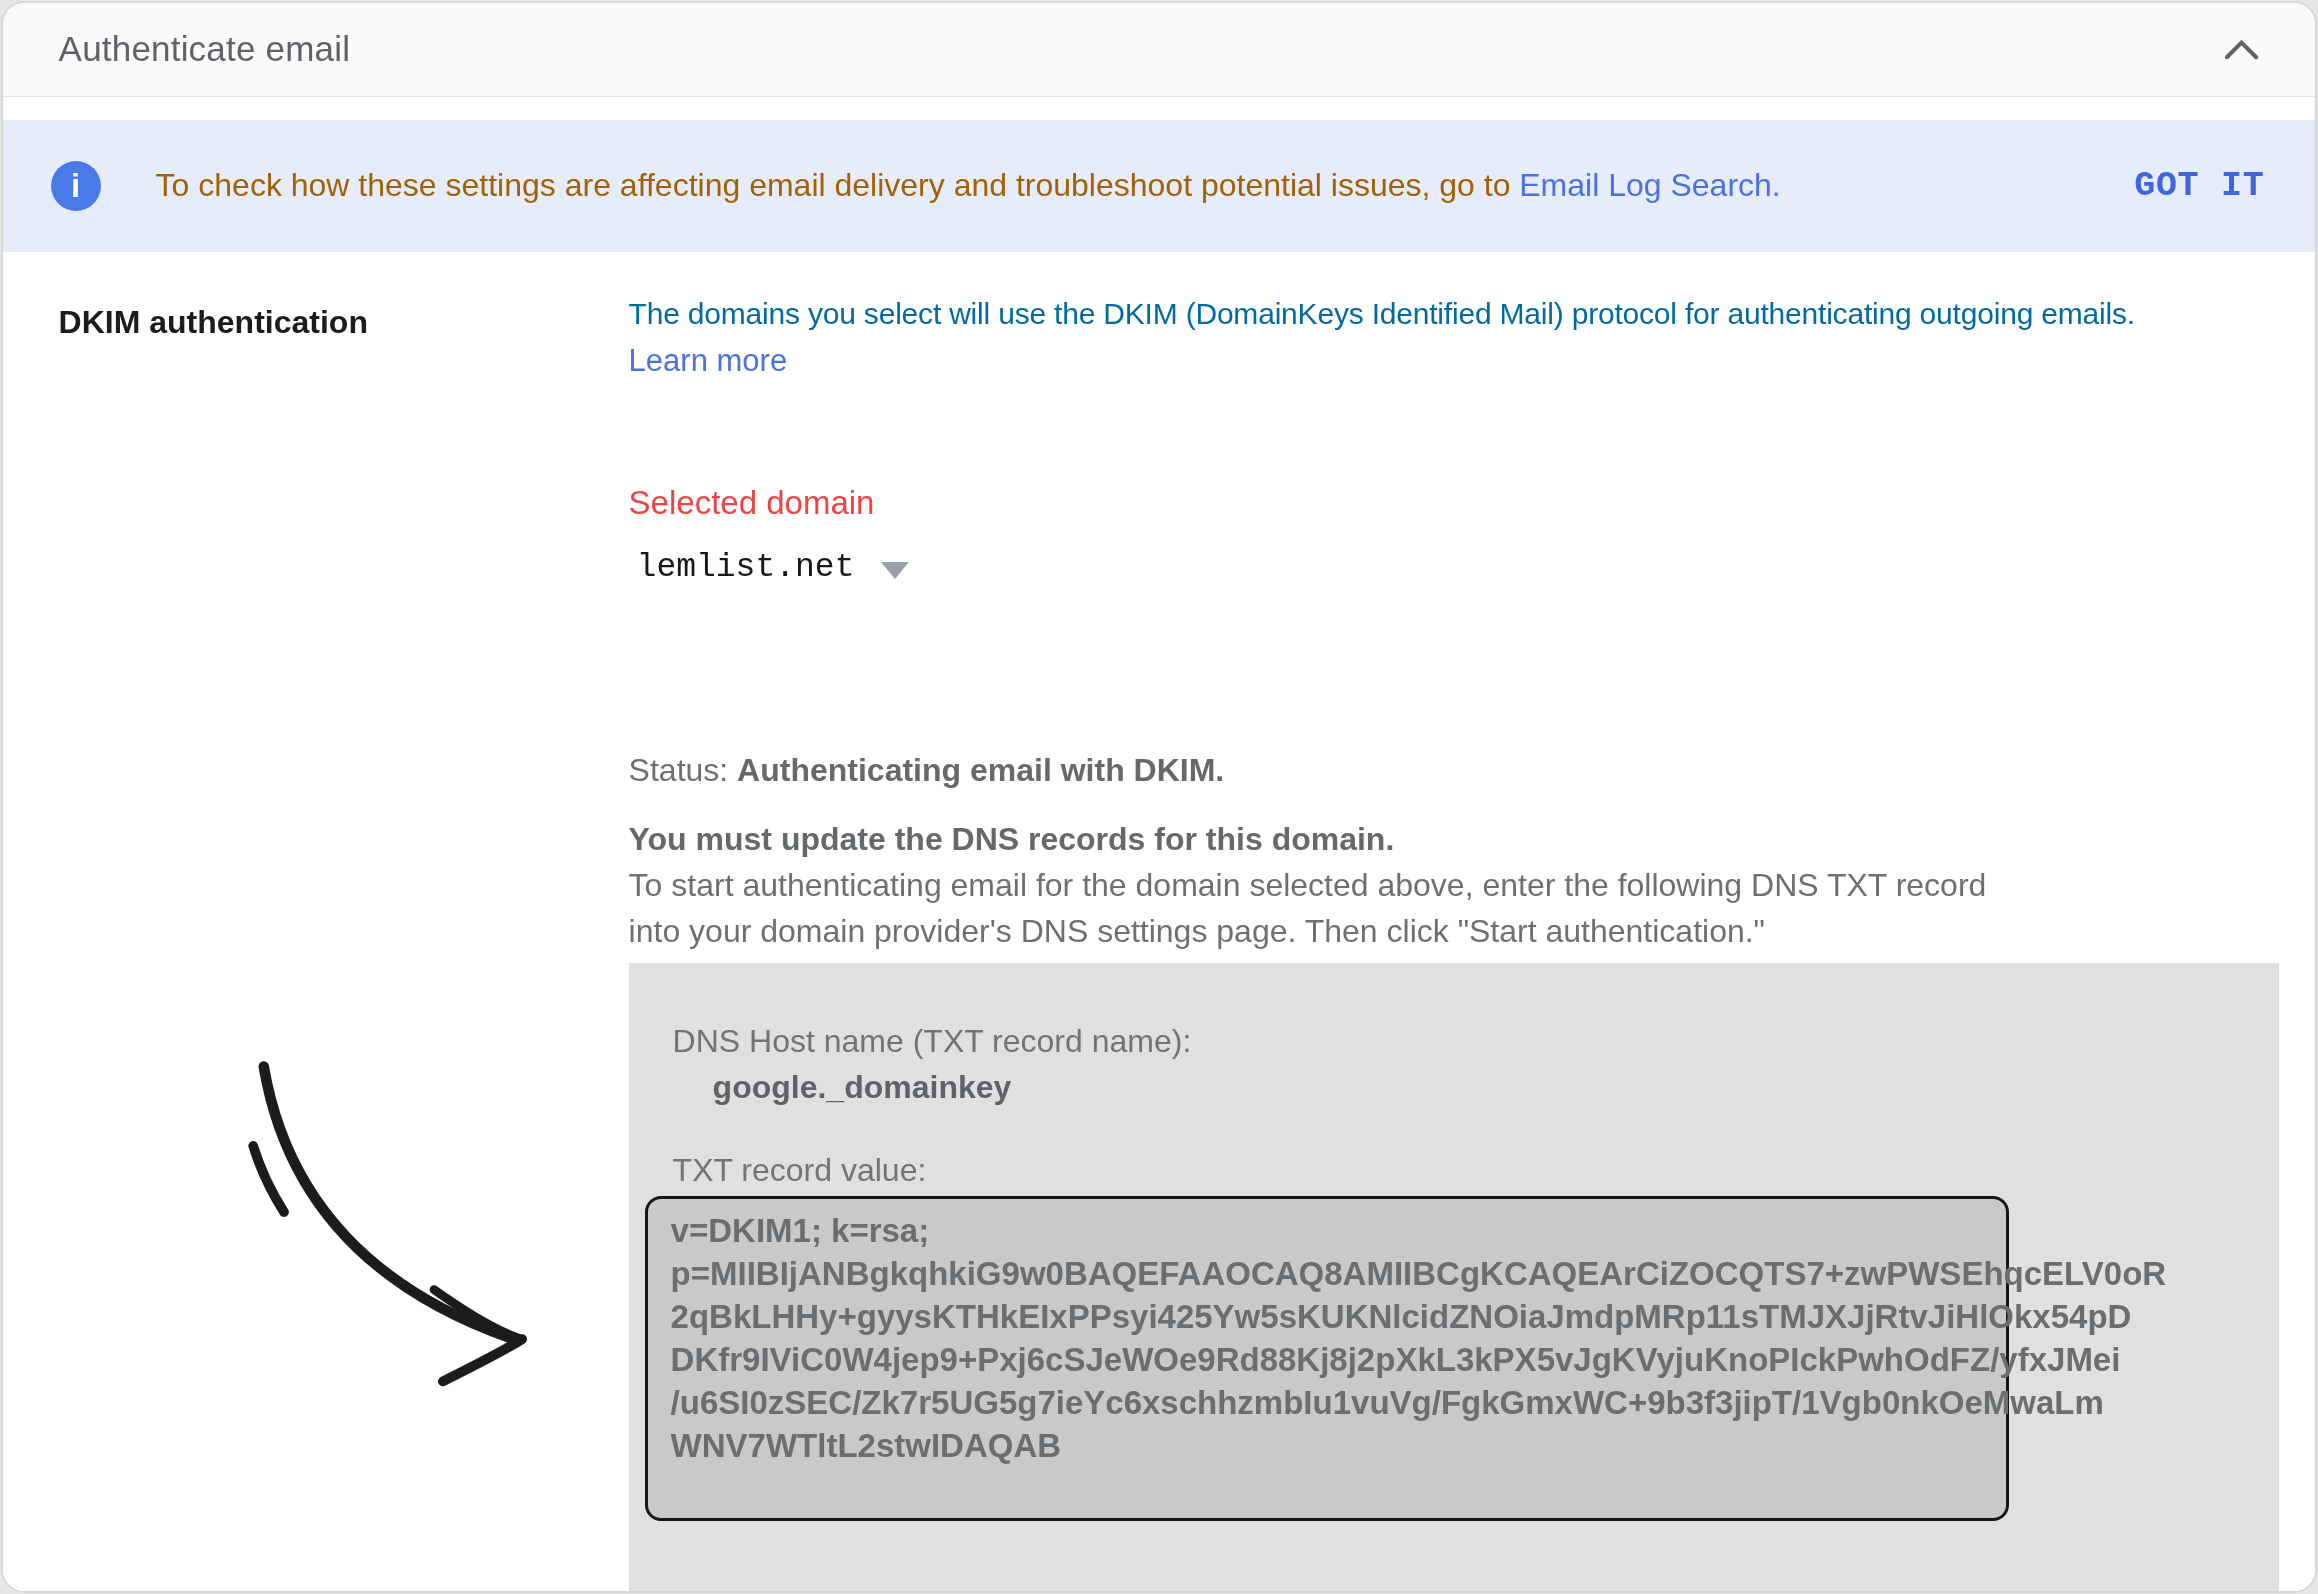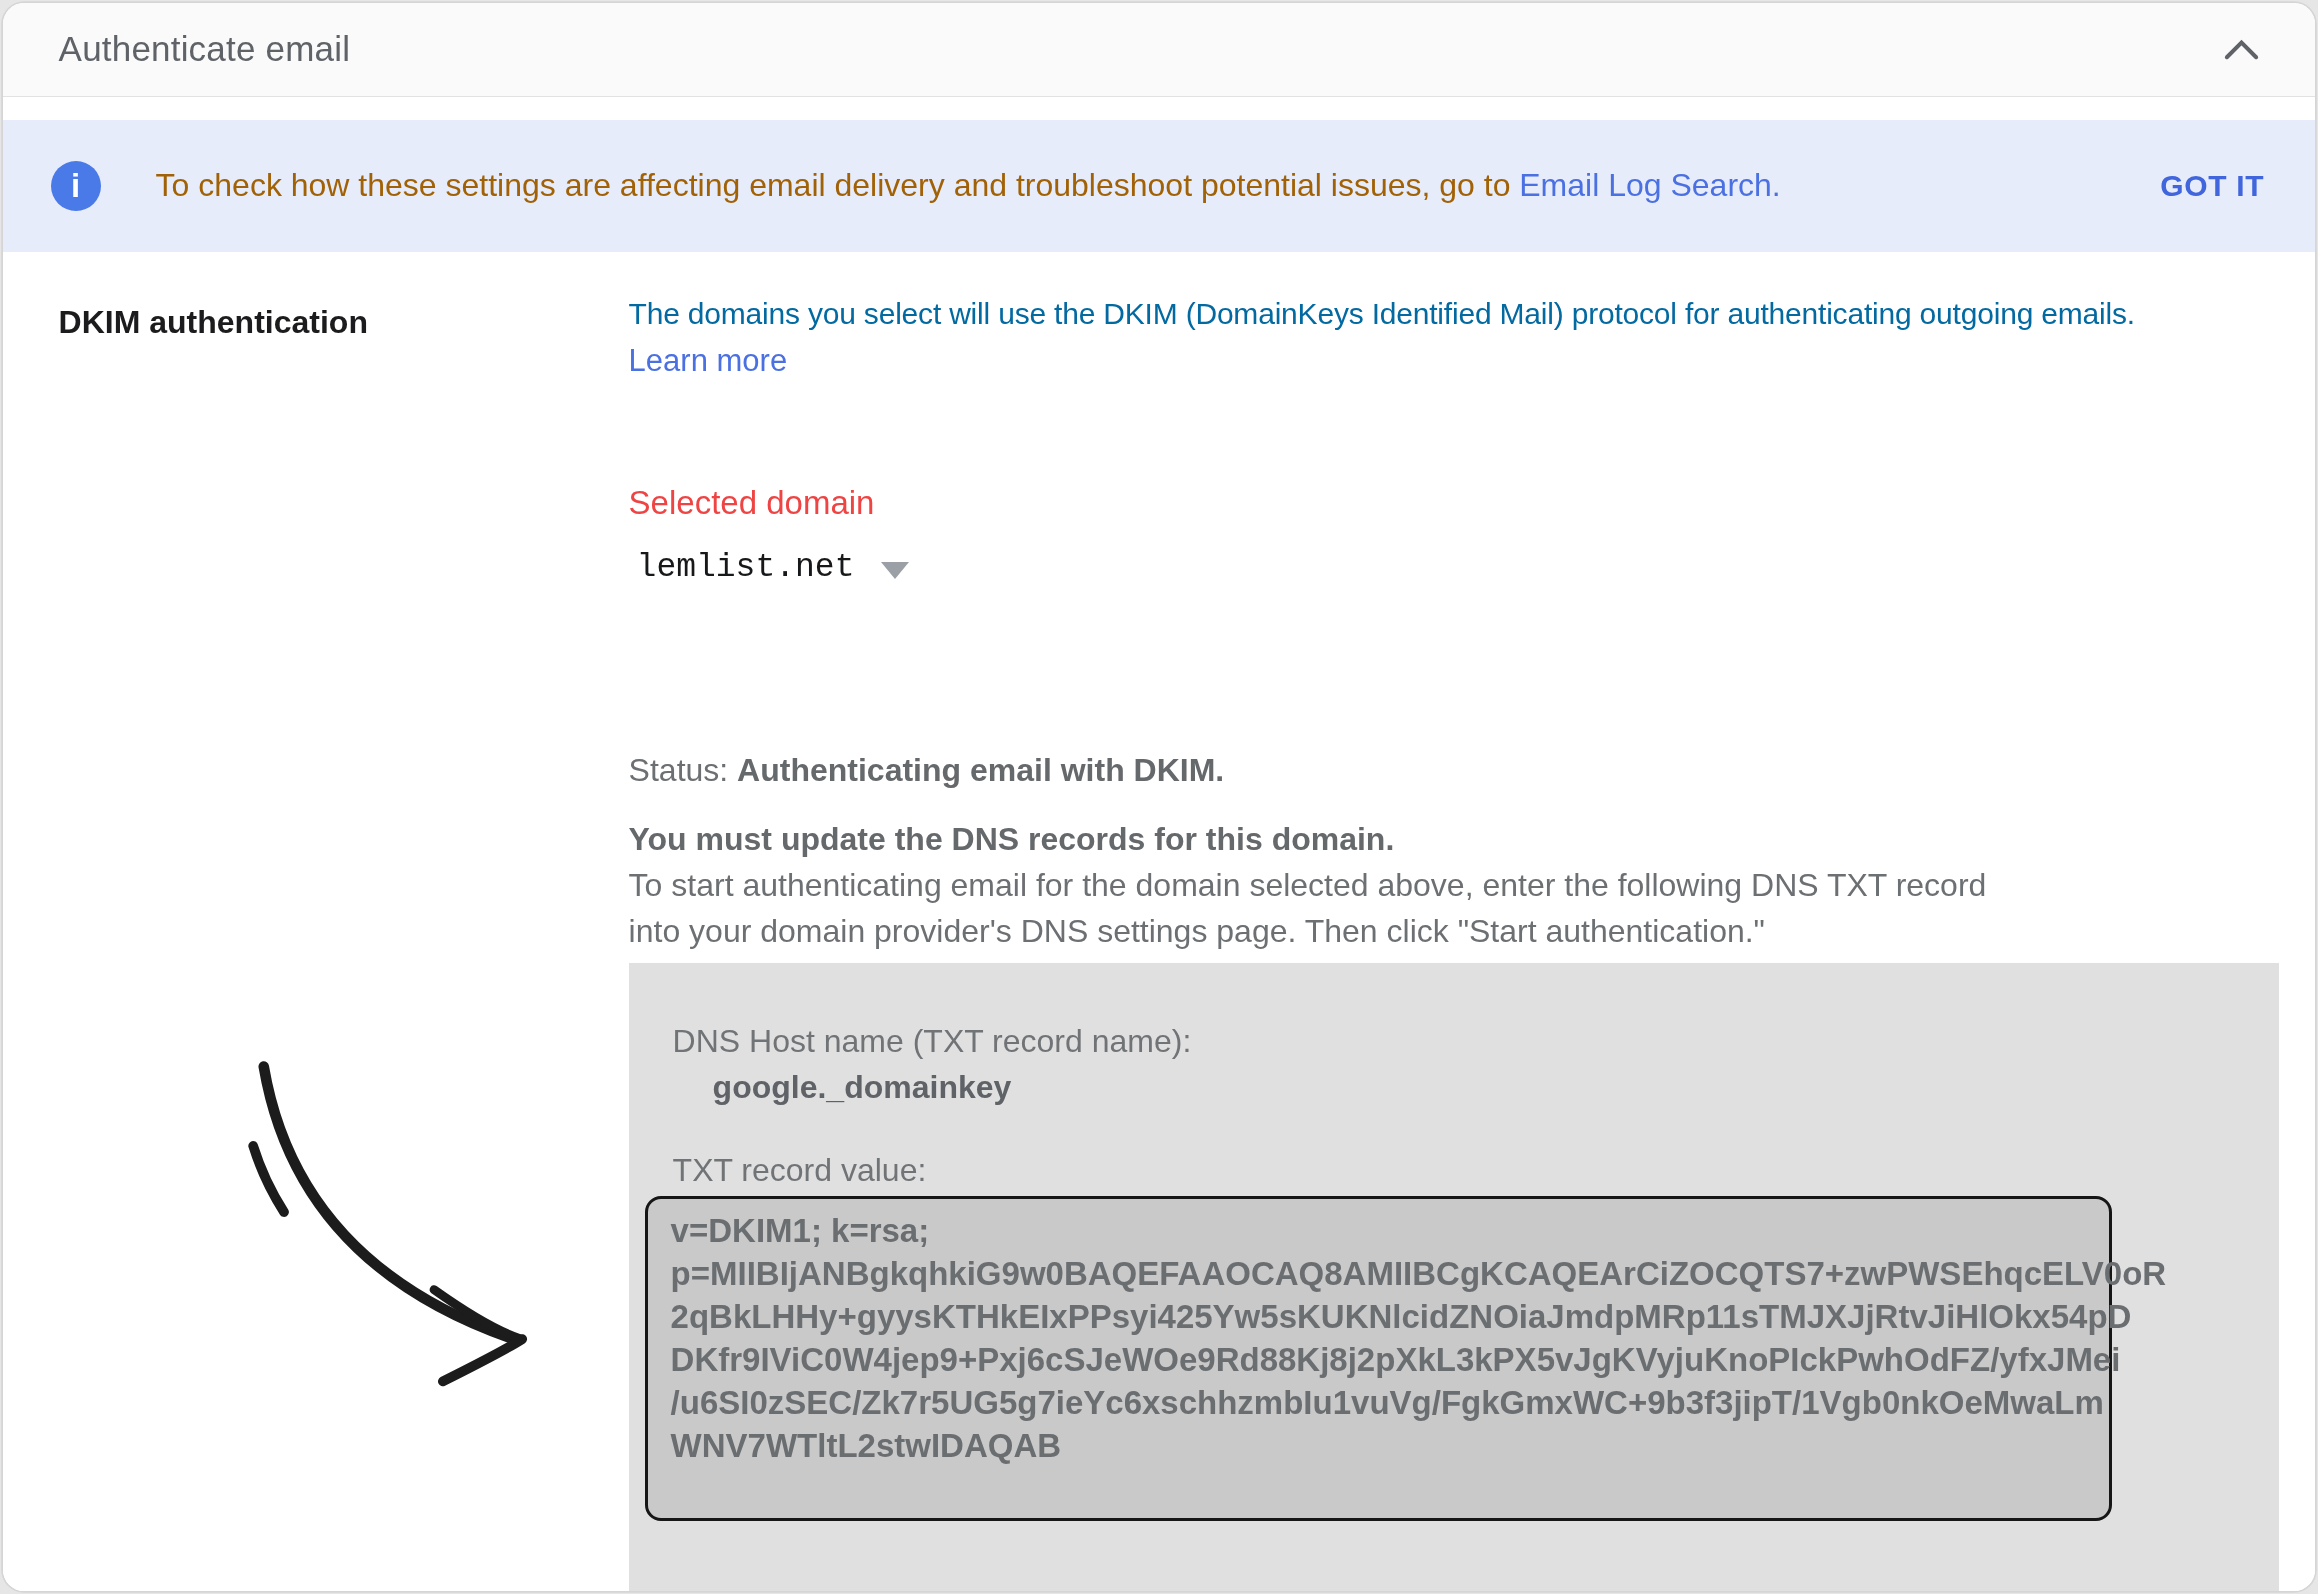--- a/index.html
+++ b/index.html
@@ -41,21 +41,21 @@
     width: 50px; height: 50px; border-radius: 50%;
     background: #4a7ae8; color: #ffffff;
     display: flex; align-items: center; justify-content: center;
     font-size: 33px; font-weight: 700; flex: 0 0 auto;
     margin-right: 55px;
   }
   .banner-msg { font-size: 32px; color: #a16207; }
   .banner-link { font-size: 32px; color: #4b70e2; text-decoration: none; margin-left: 8.8px; }
   .got-it {
     margin-left: auto; background: none; border: none; cursor: pointer;
-    font-family: Liberation Sans, sans-serif; font-size: 30px; font-weight: 700;
+    font-family: Liberation Mono, monospace; font-size: 35px; font-weight: 700;
     color: #4065dd; letter-spacing: 0.7px;
   }
   
   .main { position: absolute; left: 0; top: 250px; right: 0; bottom: 0; background: #ffffff; }
   .section-label {
     position: absolute; left: 56px; top: 51px;
     font-size: 32px; font-weight: 700; color: #1c1c1e;
   }
   .col { position: absolute; left: 626px; top: 0; width: 1650px; }
   .desc {
@@ -88,21 +88,21 @@
   
   .gray-panel {
     position: absolute; left: 0; top: 710px; width: 1650px; height: 634px;
     background: #e0e0e0;
   }
   .gp-label { position: absolute; left: 44px; font-size: 32px; color: #717477; }
   .gp-host-label { top: 60px; }
   .gp-host-value { position: absolute; left: 44px; top: 106px; font-size: 32px; font-weight: 700; color: #5f6368; margin-left: 40px; }
   .gp-txt-label { top: 189px; }
   .txt-box {
-    position: absolute; left: 16px; top: 233px; width: 1467px; height: 325px;
+    position: absolute; left: 16px; top: 233px; width: 1364px; height: 325px;
     background: #c9c9c9;
     border: 3.5px solid #161616; border-radius: 16px;
     padding: 10.6px 23px;
   }
   .txt-line {
     font-size: 33px; font-weight: 700; color: #6b6e71;
     line-height: 43px; white-space: nowrap;
   }
   
   .arrow-svg { position: absolute; left: 221px; top: 765px; }

